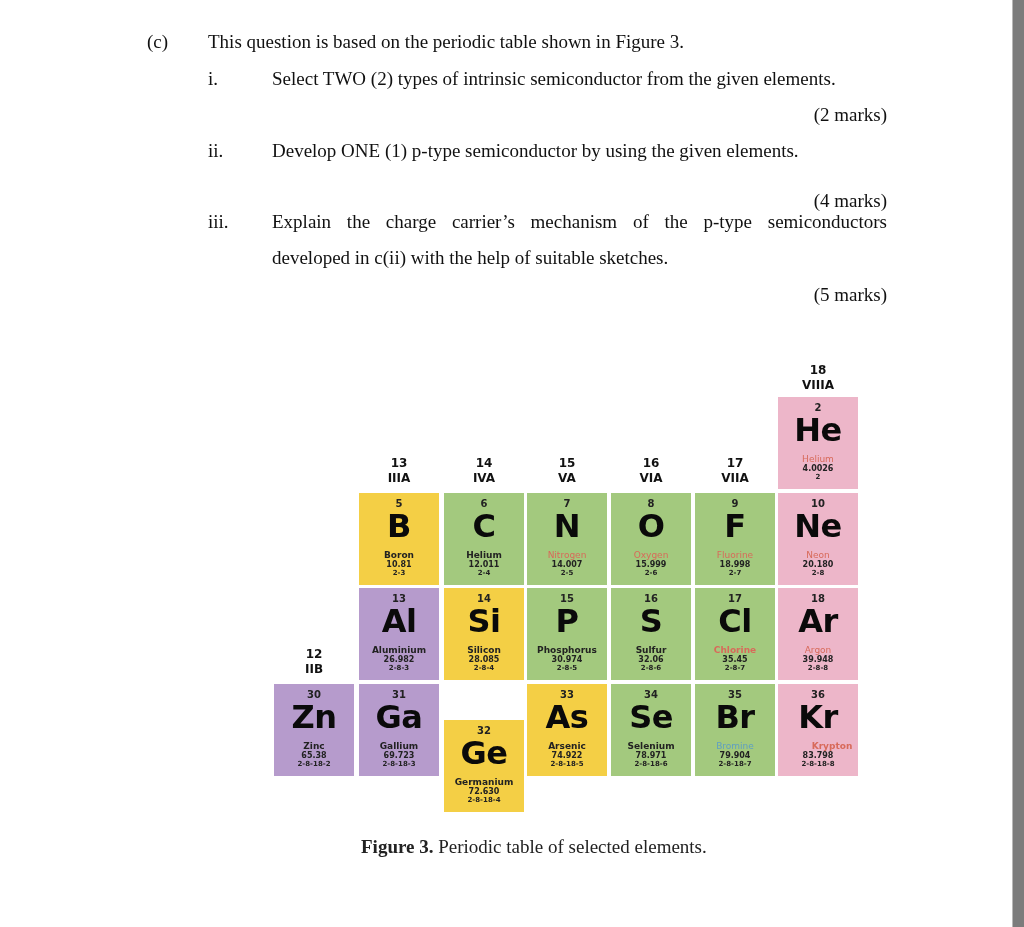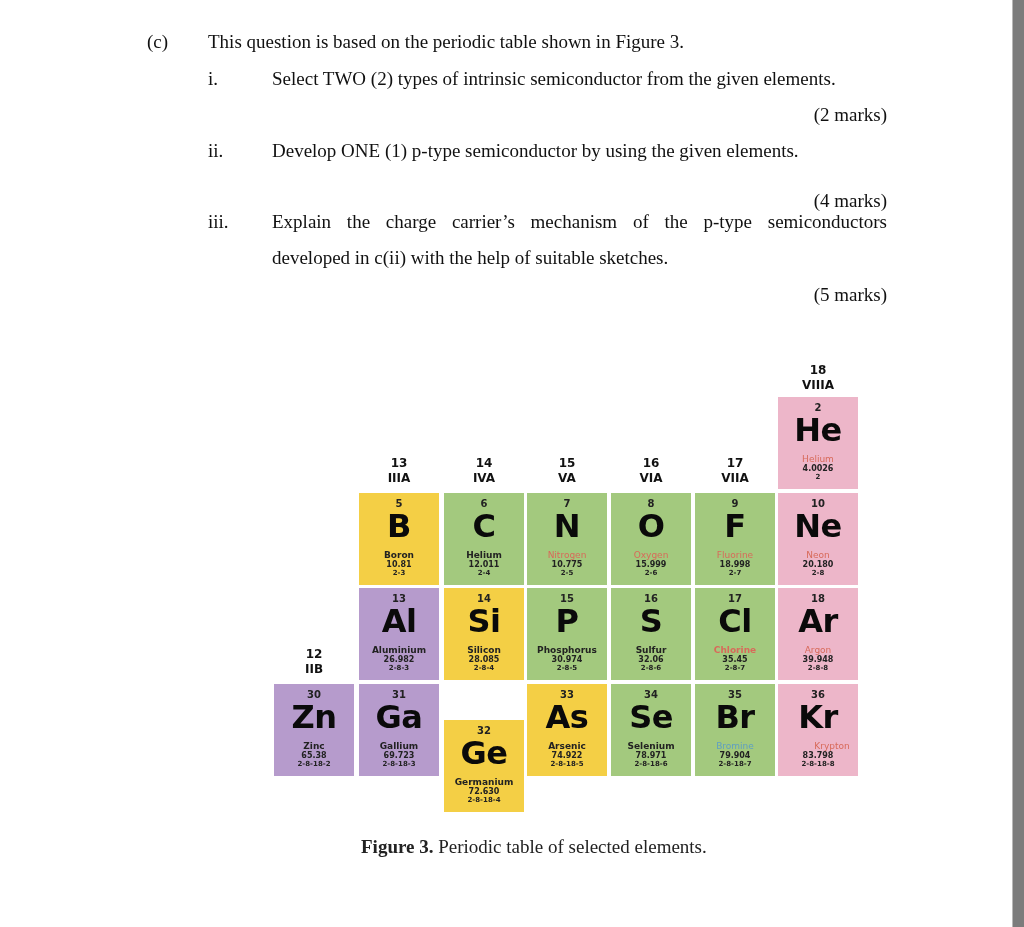--- a/index.html
+++ b/index.html
@@ -95,21 +95,21 @@
     <div class="z">6</div>
     <div class="sym">C</div>
     <div class="nm">Helium</div>
     <div class="wt">12.011</div>
     <div class="ec">2-4</div>
   </div>
   <div class="cell" style="left:527px; top:493px; background:#a3c97e;">
     <div class="z">7</div>
     <div class="sym">N</div>
     <div class="nm" style="color:#d86a5a; font-weight:normal;">Nitrogen</div>
-    <div class="wt">10.775</div>
+    <div class="wt">14.007</div>
     <div class="ec">2-5</div>
   </div>
   <div class="cell" style="left:611px; top:493px; background:#a3c97e;">
     <div class="z">8</div>
     <div class="sym">O</div>
     <div class="nm" style="color:#d86a5a; font-weight:normal;">Oxygen</div>
     <div class="wt">15.999</div>
     <div class="ec">2-6</div>
   </div>
   <div class="cell" style="left:695px; top:493px; background:#a3c97e;">
@@ -208,19 +208,19 @@
   <div class="cell" style="left:695px; top:684px; background:#a3c97e;">
     <div class="z">35</div>
     <div class="sym">Br</div>
     <div class="nm" style="color:#5e9fc2; font-weight:normal;">Bromine</div>
     <div class="wt">79.904</div>
     <div class="ec">2-8-18-7</div>
   </div>
   <div class="cell" style="left:778px; top:684px; background:#edb6c9;">
     <div class="z">36</div>
     <div class="sym">Kr</div>
-    <div class="nm" style="color:#d86a5a; font-weight:normal;margin-left:28px;">Krypton</div>
+    <div class="nm" style="color:#d86a5a; font-weight:bold;margin-left:28px;">Krypton</div>
     <div class="wt">83.798</div>
     <div class="ec">2-8-18-8</div>
   </div>
 </div>
 
 <div class="caption"><b>Figure 3.</b><span> Periodic table of selected elements.</span></div>
 
 </body></html>

